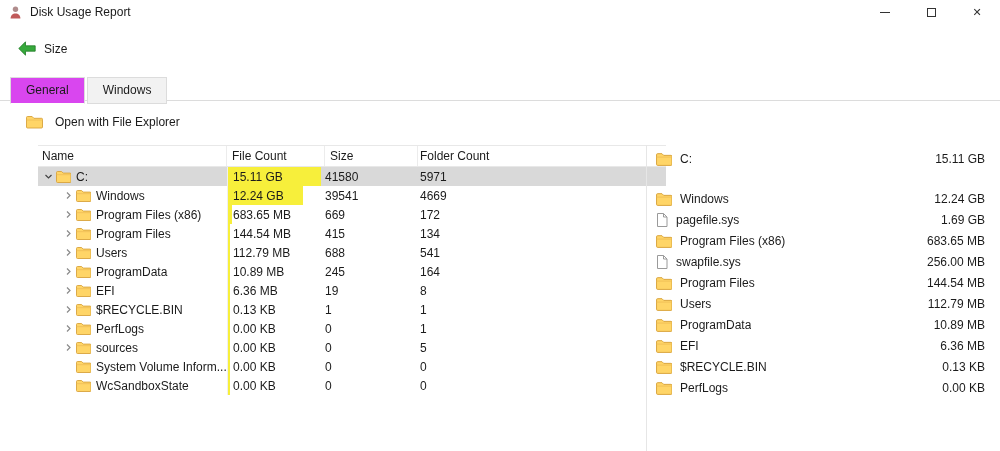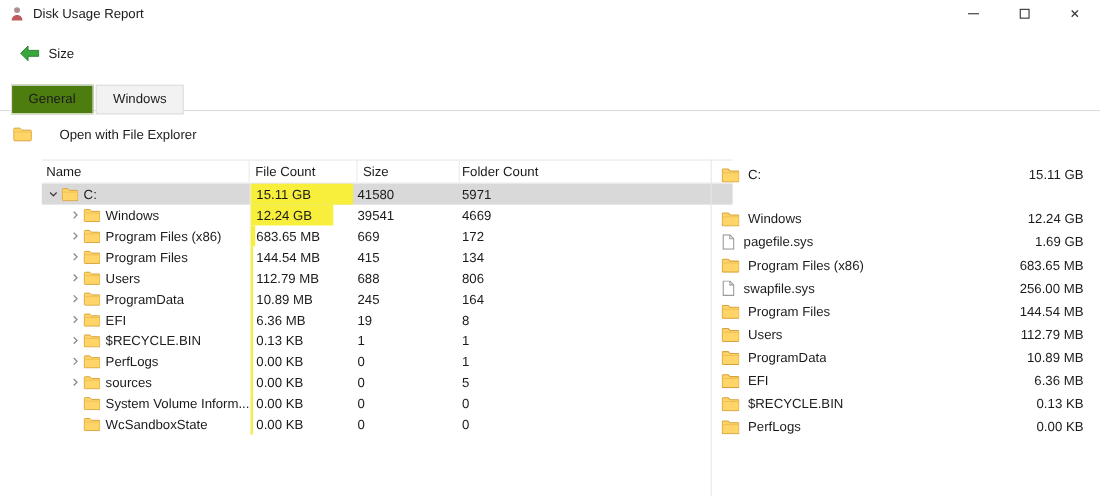--- a/index.html
+++ b/index.html
@@ -14,24 +14,24 @@
   .titlebar .title{font-size:12px;}
   .win-controls{margin-left:auto;display:flex;height:24px;}
   .win-btn{width:46px;height:24px;display:flex;align-items:center;justify-content:center;color:#333;font-size:11px;cursor:default;}
   .glyph-min{display:block;width:10px;height:1px;background:#333;}
   .glyph-max{display:block;width:9px;height:9px;border:1px solid #333;}
   
   .back-row{position:absolute;top:41px;left:18px;display:flex;align-items:center;gap:8px;cursor:default;}
   
   .tabs{position:absolute;top:77px;left:10px;display:flex;z-index:2;}
   .tab{padding:5px 15px 6px;border:1px solid #dcdcdc;background:#f2f2f2;margin-right:2px;cursor:default;}
-  .tab.active{background:#4d7c0f;border-bottom:1px solid #fff;position:relative;}
+  .tab.active{background:#d946ef;border-bottom:1px solid #fff;position:relative;}
   .tabline{position:absolute;top:100px;left:0;right:0;height:1px;background:#dcdcdc;z-index:1;}
   
-  .open-with{position:absolute;top:112px;left:6px;display:flex;align-items:center;gap:25px;padding:3px 6px;cursor:default;}
+  .open-with{position:absolute;top:112px;left:20px;display:flex;align-items:center;gap:12px;padding:3px 6px;cursor:default;}
   
   .table{position:absolute;top:145px;left:18px;width:628px;margin-left:20px;}
   .thead{display:flex;height:22px;align-items:center;border-top:1px solid #e8e8e8;border-bottom:1px solid #e8e8e8;}
   .thead .hcell{height:100%;display:flex;align-items:center;border-right:1px solid #ececec;cursor:default;}
   .hc-name{width:189px;padding-left:4px;}
   .hc-size{width:93px;padding-left:5px;}
   .hc-files{width:98px;padding-left:5px;}
   .hc-folders{width:248px;padding-left:2px;border-right:none !important;}
   .trow{display:flex;height:19px;align-items:center;cursor:default;}
   .trow.selected{background:#d9d9d9;}
@@ -223,21 +223,21 @@
               <path d="M0.5 4.7 h14" stroke="#eebd55" stroke-width="0.8"></path>
             </svg>
           </span>
           <span>Users</span>
         </div>
         <div class="cell-size">
           <span class="hl" style="width: 2px; background: rgb(247, 239, 59);"></span>
           <span class="txt">112.79 MB</span>
         </div>
         <div class="cell-files">688</div>
-        <div class="cell-folders">806</div>
+        <div class="cell-folders">541</div>
       </div>
       <div class="trow">
         <div class="cell-name">
           <span style="flex: 0 0 22px;"></span>
           <span class="chev">
             <svg width="9" height="9" viewBox="0 0 9 9">
               <path d="M3 1.5 L6 4.5 L3 7.5" fill="none" stroke="#8a8a8a" stroke-width="1.2"></path>
             </svg>
           </span>
           <span class="tree-ficon">

